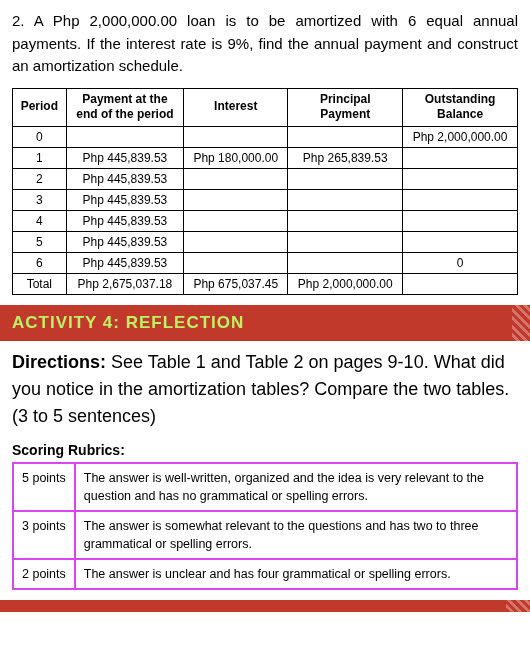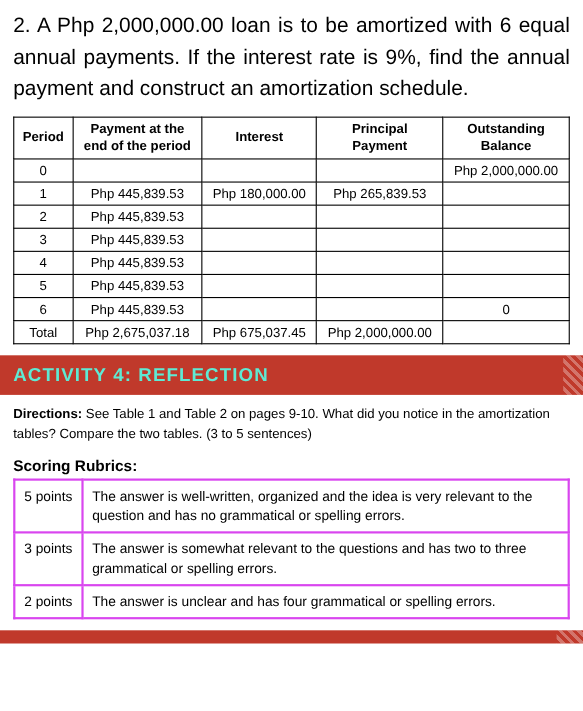--- a/index.html
+++ b/index.html
@@ -9,21 +9,21 @@
       background: #fff;
       width: 530px;
       min-height: 646px;
       overflow-x: hidden;
     }
     .page {
       padding: 10px 12px 0 12px;
       background: #fff;
     }
     .problem-text {
-      font-size: 19px;
+      font-size: 15px;
       line-height: 1.5;
       margin-bottom: 10px;
       text-align: justify;
     }
     .amort-table {
       width: 100%;
       border-collapse: collapse;
       font-size: 12px;
       margin-bottom: 10px;
       padding-left: 44px;
@@ -33,21 +33,21 @@
       padding: 3px 6px;
       text-align: center;
     }
     .amort-table th {
       font-weight: bold;
       background: #fff;
       line-height: 1.3;
     }
     .activity-header {
       background: #c0392b;
-      color: #5eead4;
+      color: #bef264;
       font-size: 17px;
       font-weight: bold;
       padding: 8px 12px;
       margin: 0 -12px;
       letter-spacing: 1px;
       text-transform: uppercase;
       position: relative;
     }
     .activity-header::after {
       content: '';
@@ -57,21 +57,21 @@
       background: repeating-linear-gradient(
         45deg,
         transparent,
         transparent 3px,
         rgba(255,255,255,0.3) 3px,
         rgba(255,255,255,0.3) 6px
       );
     }
     .directions-section {
       padding: 8px 0 6px 0;
-      font-size: 12px;
+      font-size: 18px;
       line-height: 1.5;
     }
     .directions-section .dir-label {
       font-weight: bold;
     }
     .scoring-label {
       font-weight: bold;
       margin: 6px 0 4px 0;
       font-size: 14px;
     }

